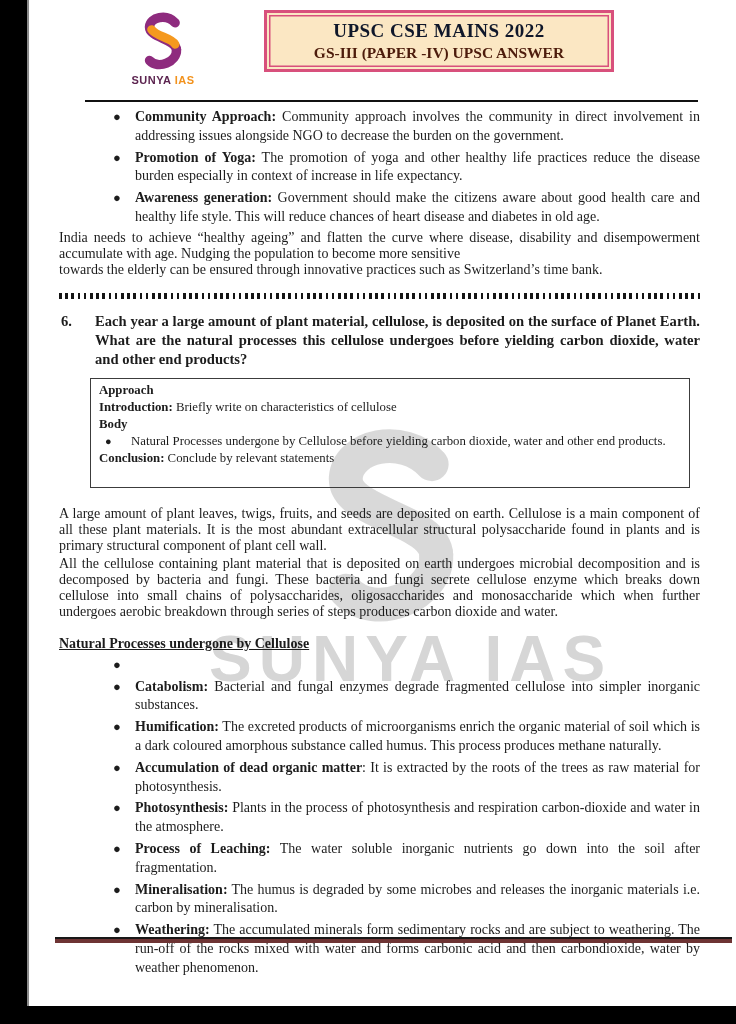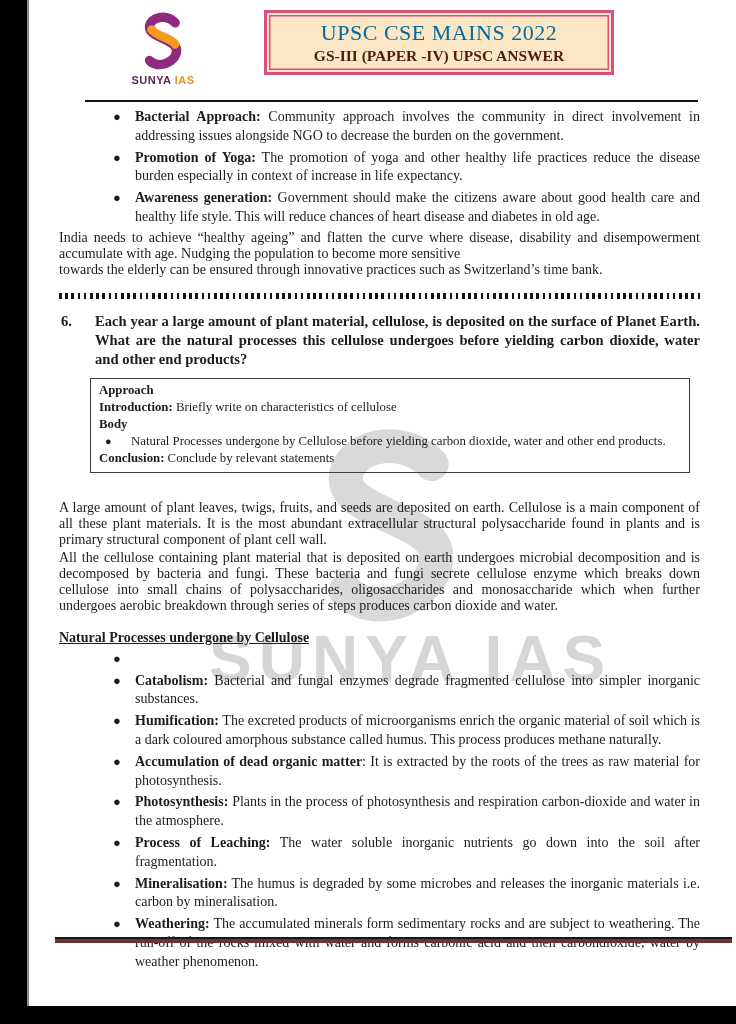--- a/index.html
+++ b/index.html
@@ -19,40 +19,40 @@
   
   .header{position:relative;height:98px;}
   .logo{position:absolute;left:44px;top:6px;width:120px;text-align:center;}
   .logo svg{width:52px;height:62px;display:block;margin:0 auto;}
   .brand{font-family:"Liberation Sans","DejaVu Sans",sans-serif;font-weight:bold;font-size:11px;letter-spacing:.5px;}
   .brand .p1{color:#5c2450;}
   .brand .p2{color:#f2921d;text-align:center;}
   .title-box{position:absolute;left:205px;top:4px;width:332px;background:#fbe7c3;
              border:3px solid #d8507c;box-shadow:inset 0 0 0 2px #fbe7c3, inset 0 0 0 3.5px #d8507c;
              text-align:center;padding:8px 6px 7px 6px;}
-  .title-box .t1{font-size:22px;font-weight:normal;color:#0369a1;letter-spacing:.5px;line-height:1.1;}
+  .title-box .t1{font-size:19px;font-weight:bold;color:#0f172a;letter-spacing:.5px;line-height:1.1;}
   .title-box .t2{font-size:15.5px;font-weight:bold;color:#4d1c0c;margin-top:2px;}
   .header-rule{position:absolute;left:26px;right:2px;top:94px;border-top:2.5px solid #111;}
   
   .just{text-align:justify;}
   .b{font-weight:bold;}
   ul.doc{list-style:none;margin:4px 0 0 0;padding:0;}
   ul.doc li{display:flex;margin:0 0 3px 0;font-size:14px;line-height:18.8px;}
   ul.doc .dot{width:22px;padding-left:0;margin-left:54px;font-size:13px;flex:none;}
   ul.doc .li-text{flex:1;}
   .para{font-size:14px;line-height:16px;margin:2px 0 0 0;}
   .preline{white-space:pre-line;}
   .dotted-divider{height:6px;margin:15px 0 13px 0;
       background:repeating-linear-gradient(to right,#141414 0px,#141414 2.6px,transparent 2.6px,transparent 6.2px);}
   
   .question{display:flex;font-weight:bold;font-size:14.6px;line-height:19px;margin:2px 0 9px 0;}
   .question .qnum{width:34px;flex:none;padding-left:2px;}
   .question .qtext{flex:1;}
   
-  .approach{border:1.5px solid #3c3c3c;margin:0 10px 27px 31px;padding:3px 10px 5px 8px;
+  .approach{border:1.5px solid #3c3c3c;margin:0 10px 18px 31px;padding:3px 10px 20px 8px;
             font-size:12.8px;line-height:17px;font-family:Liberation Serif, serif;}
   .approach .row{margin:0;}
   .approach .abullet{display:flex;}
   .approach .abullet .dot{width:26px;padding-left:6px;flex:none;font-size:11px;}
   
   .section-heading{font-weight:bold;font-size:14px;text-decoration:underline;margin:16px 0 4px 0;}
   
   .footer{position:absolute;left:26px;right:4px;top:937px;z-index:1;}
   .footer-bar{height:4px;background:#6e3434;border-top:2.2px solid #181818;}
   .footer-row{display:flex;margin-top:4px;font-size:12.6px;font-weight:bold;padding:0 2px 0 10px;}
@@ -92,21 +92,21 @@
         <div class="title-box">
           <div class="t1">UPSC CSE MAINS 2022</div>
           <div class="t2">GS-III (PAPER -IV) UPSC ANSWER</div>
         </div>
         <div class="header-rule"></div>
       </div>
 
       <ul class="doc">
         <li>
             <span class="dot">●</span>
-            <div class="li-text just"><span class="b">Bacterial Approach:</span><span> Community approach involves the community in direct involvement in addressing issues alongside NGO to decrease the burden on the government.</span></div>
+            <div class="li-text just"><span class="b">Community Approach:</span><span> Community approach involves the community in direct involvement in addressing issues alongside NGO to decrease the burden on the government.</span></div>
           </li>
         <li>
             <span class="dot">●</span>
             <div class="li-text just"><span class="b">Promotion of Yoga:</span><span> The promotion of yoga and other healthy life practices reduce the disease burden especially in context of increase in life expectancy.</span></div>
           </li>
         <li>
             <span class="dot">●</span>
             <div class="li-text just"><span class="b">Awareness generation:</span><span> Government should make the citizens aware about good health care and healthy life style. This will reduce chances of heart disease and diabetes in old age.</span></div>
           </li>
       </ul>

